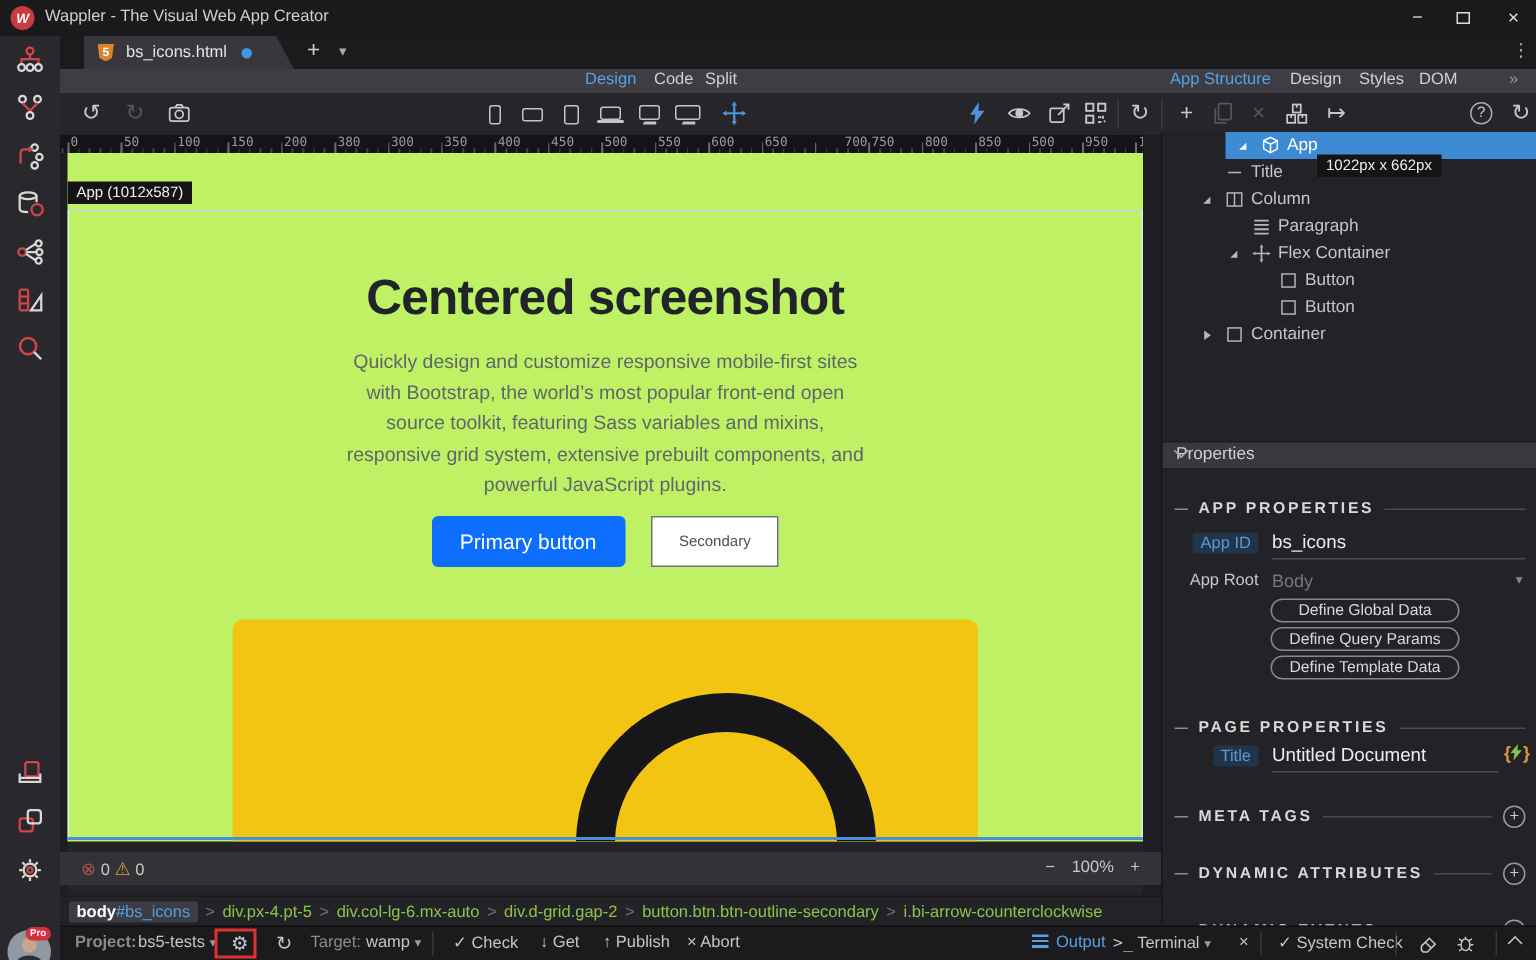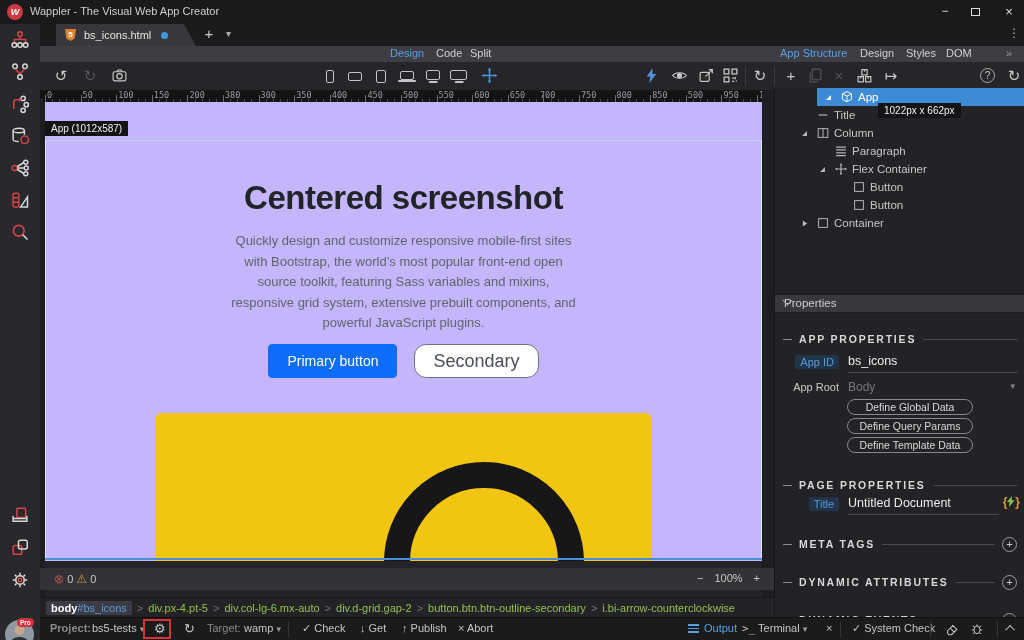--- a/index.html
+++ b/index.html
@@ -63,35 +63,35 @@
            repeating-linear-gradient(to right,#6a6a70 0 1px,transparent 1px 35.6px),
            repeating-linear-gradient(to right,#46464c 0 1px,transparent 1px 7.12px);
          background-size:100% 7px,100% 3px;background-position:5px bottom,5px bottom;background-repeat:repeat-x;}
   .ruler-num{position:absolute;top:0px;font-size:8.5px;color:#9a9aa0;font-family:"DejaVu Sans Mono",monospace;}
   .rcorner{position:absolute;left:763px;top:90px;width:0;height:0;
            border-top:12px solid #5b9bd5;border-right:11px solid transparent;}
   .sizebadge{position:absolute;left:878px;top:103px;background:#141416;color:#f0f0f0;font-size:10px;
              padding:2px 6px;z-index:6;}
 
   
-  .canvas{position:absolute;left:45px;top:102px;width:717px;height:459px;background:#c4b5fd;overflow:hidden;}
+  .canvas{position:absolute;left:45px;top:102px;width:717px;height:459px;background:#bef264;overflow:hidden;}
   .gutterL{position:absolute;left:40px;top:102px;width:5px;height:495px;background:#1e1e22;}
   .gutterR{position:absolute;left:762px;top:90px;width:12px;height:507px;background:#1e1e22;}
   .appbadge{position:absolute;left:0px;top:19px;background:#141416;color:#f0f0f0;font-size:10px;padding:2px 6px;z-index:4;}
   .selline-top{position:absolute;left:0;top:38px;width:100%;height:1px;background:#b5d5ee;}
   .selline-side{position:absolute;top:38px;width:1px;height:419px;background:#d9eaf7;}
   .selline-bot{position:absolute;left:0;top:456px;width:100%;height:2px;background:#4a90d9;}
   .chead{position:absolute;left:0;top:55px;width:100%;text-align:center;color:#212529;
          font-size:33px;font-weight:bold;letter-spacing:-0.5px;}
   .cpara{position:absolute;left:50%;top:116px;transform:translateX(-50%);width:348px;text-align:center;
          color:#5f666c;font-size:13px;line-height:20.5px;}
   .cbtns{position:absolute;left:0;top:242px;width:100%;display:flex;justify-content:center;gap:17px;}
   .btn-primary{background:#0d6efd;border:1px solid #0d6efd;color:#fff;font-size:14px;border-radius:4px;
                padding:6px 18px;height:34px;font-family:inherit;}
-  .btn-secondary{background:#fff;border:1px solid #6c757d;color:#495057;font-size:18px;border-radius:12px;
+  .btn-secondary{background:#fff;border:1px solid #6c757d;color:#495057;font-size:10px;border-radius:0;
                  padding:6px 18px;height:34px;font-family:inherit;}
   .cimg{position:absolute;left:110px;top:311px;width:497px;height:148px;background:#f3c513;
         border-radius:7px 7px 0 0;overflow:hidden;}
   .ring{position:absolute;left:229px;top:49px;width:200px;height:200px;border-radius:50%;
         border:26px solid #17171a;}
 
   
   .cstatus{position:absolute;left:40px;top:568px;width:734px;height:22px;background:#323237;font-size:11px;}
   .cstatus .err{position:absolute;left:14px;top:4px;color:#c8c8c8;}
   .erricon{color:#b0524d;font-size:12px;}
@@ -340,21 +340,21 @@
         <span class="ruler-num" style="left: 149.4px;">200</span>
         <span class="ruler-num" style="left: 185px;">380</span>
         <span class="ruler-num" style="left: 220.6px;">300</span>
         <span class="ruler-num" style="left: 256.2px;">350</span>
         <span class="ruler-num" style="left: 291.8px;">400</span>
         <span class="ruler-num" style="left: 327.4px;">450</span>
         <span class="ruler-num" style="left: 363px;">500</span>
         <span class="ruler-num" style="left: 398.6px;">550</span>
         <span class="ruler-num" style="left: 434.2px;">600</span>
         <span class="ruler-num" style="left: 469.8px;">650</span>
-        <span class="ruler-num" style="left: 500px;">700</span>
+        <span class="ruler-num" style="left: 523px;">700</span>
         <span class="ruler-num" style="left: 541px;">750</span>
         <span class="ruler-num" style="left: 576.6px;">800</span>
         <span class="ruler-num" style="left: 612.2px;">850</span>
         <span class="ruler-num" style="left: 647.8px;">500</span>
         <span class="ruler-num" style="left: 683.4px;">950</span>
         <span class="ruler-num" style="left: 719px;">1000</span>
       </div>
     </div>
   <div class="rcorner"></div>
   <div class="sizebadge">1022px x 662px</div>

